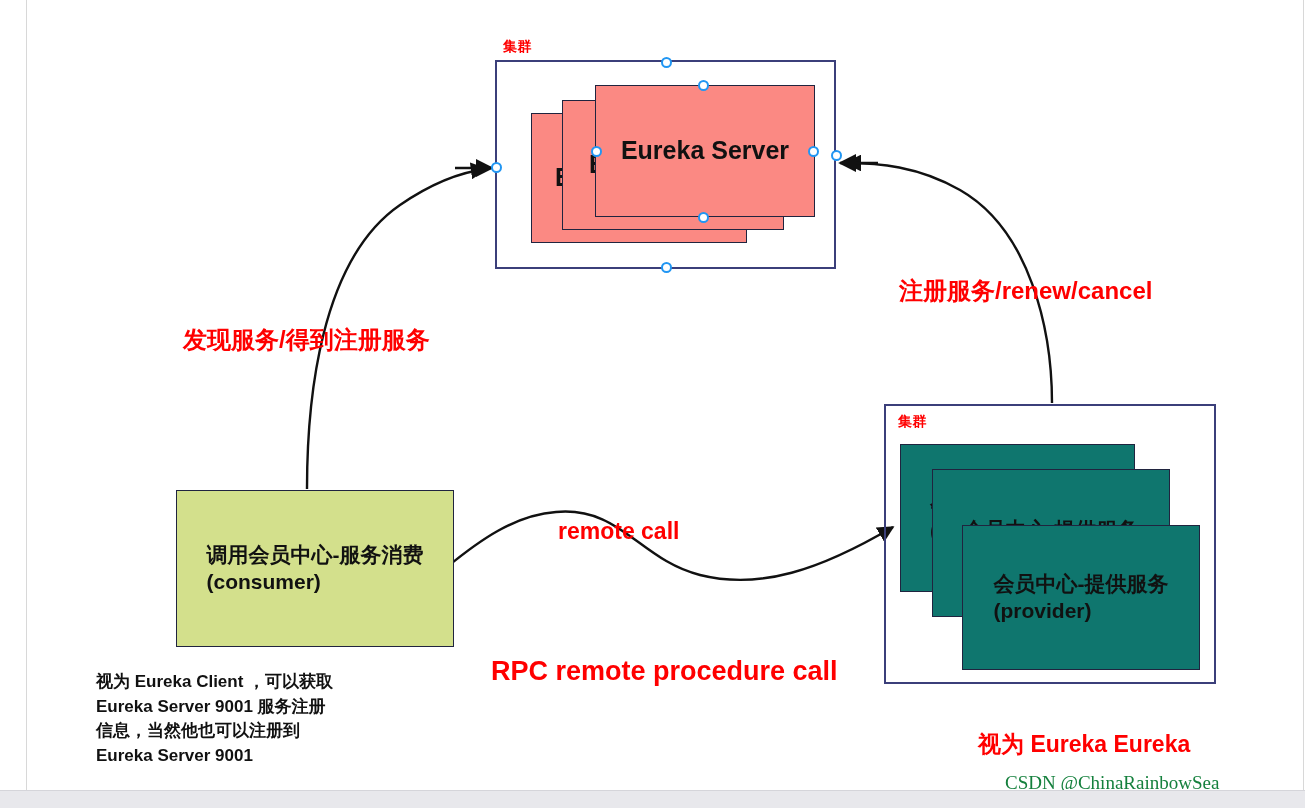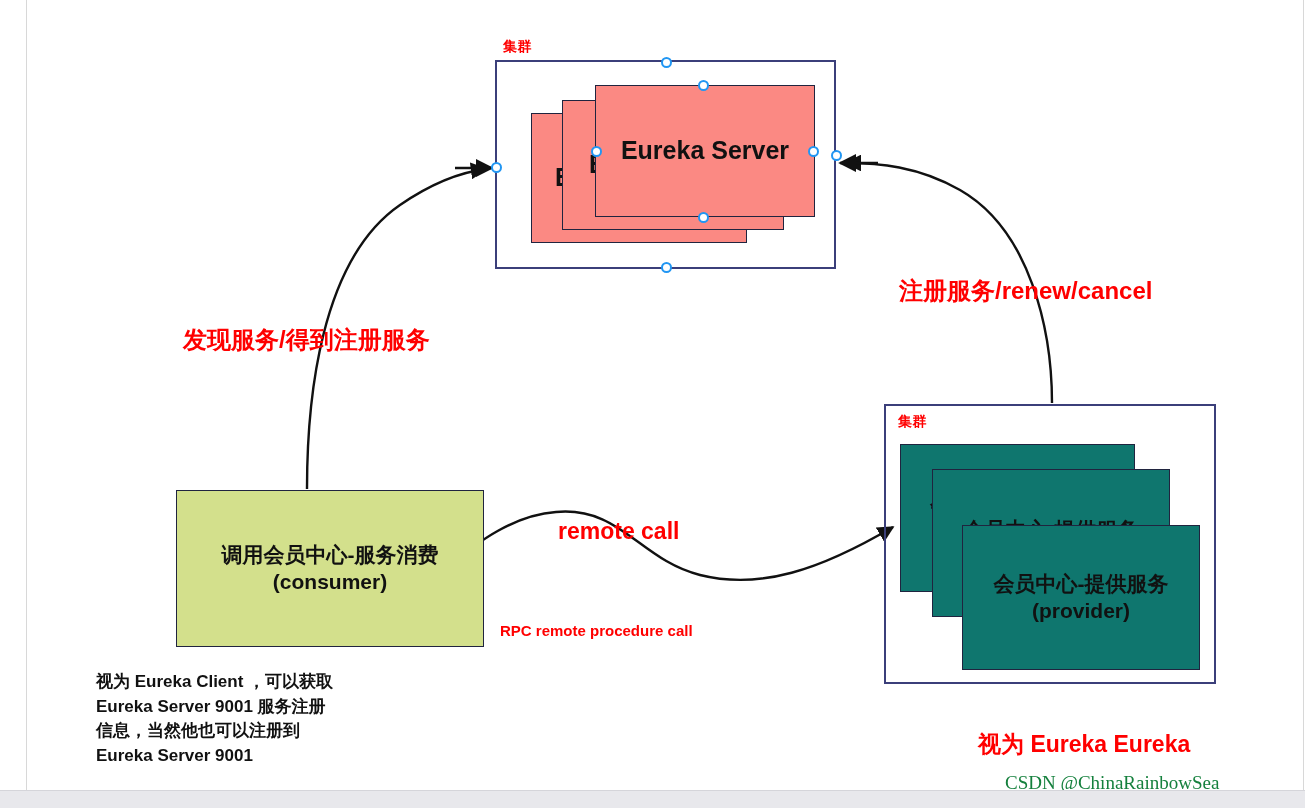--- a/index.html
+++ b/index.html
@@ -83,42 +83,41 @@
   #label-cluster-provider { left: 898px; top: 413px; }
 
   
   .node {
     position: absolute;
     box-sizing: border-box;
     border: 1.5px solid #20243f;
     display: flex;
     align-items: center;
     justify-content: center;
-    text-align: center;
     font-weight: bold;
     color: #111111;
     line-height: 1.25;
     overflow: hidden;
   }
   .node.server   { background: #fb8983; }
   .node.provider { background: #0f766e; }
   .node.consumer { background: #d3e08c; }
 
   
   #server-box-3 { left: 531px; top: 113px; width: 216px; height: 130px; font-size: 25px; }
   #server-box-2 { left: 562px; top: 100px; width: 222px; height: 130px; font-size: 25px; }
   #server-box-1 { left: 595px; top: 85px;  width: 220px; height: 132px; font-size: 25px; }
 
   
   #provider-box-3 { left: 900px; top: 444px; width: 235px; height: 148px; font-size: 21px; }
   #provider-box-2 { left: 932px; top: 469px; width: 238px; height: 148px; font-size: 21px; }
   #provider-box-1 { left: 962px; top: 525px; width: 238px; height: 145px; font-size: 21px; }
 
   
-  #consumer-box { left: 176px; top: 490px; width: 308px; height: 157px; font-size: 21px; }
+  #consumer-box { left: 176px; top: 490px; width: 278px; height: 157px; font-size: 21px; }
 
   
   .handle {
     position: absolute;
     width: 11px;
     height: 11px;
     margin-left: -5.5px;
     margin-top: -5.5px;
     border: 2px solid #2196f3;
     border-radius: 50%;
@@ -129,21 +128,21 @@
   
   .ann {
     position: absolute;
     color: #ff0000;
     font-weight: bold;
     white-space: nowrap;
   }
   #ann-discover { left: 183px; top: 324px; font-size: 24px; }
   #ann-register { left: 899px; top: 275px; font-size: 24px; }
   #ann-remote   { left: 558px; top: 518px; font-size: 23px; }
-  #ann-rpc      { left: 491px; top: 622px; font-size: 15px; margin-left: 9px; }
+  #ann-rpc      { left: 491px; top: 656px; font-size: 27px; }
   #ann-client   { left: 978px; top: 729px; font-size: 23px; }
 
   
   #consumer-caption {
     position: absolute;
     left: 96px;
     top: 670px;
     width: 430px;
     text-align: left;
     color: #111111;

